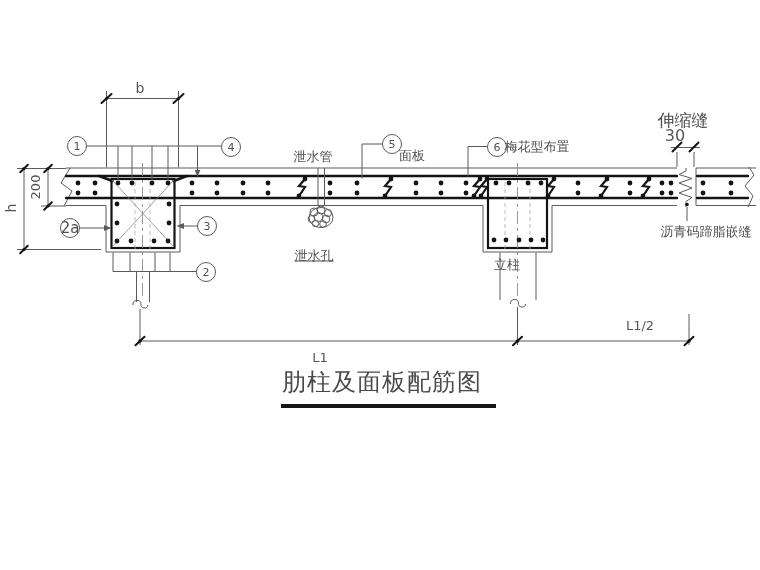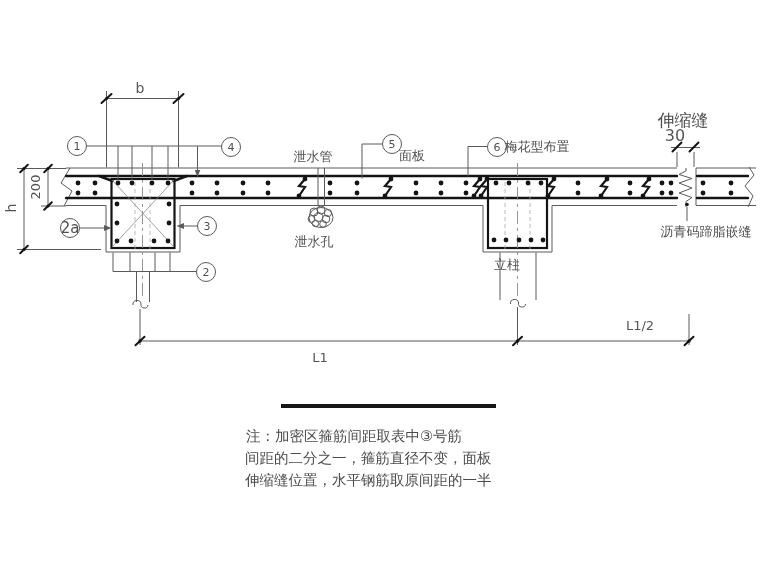--- a/index.html
+++ b/index.html
@@ -269,27 +269,25 @@
   <div class="lbl num" style="left:231px;top:147px;">4</div>
   <div class="lbl numsm" style="left:70px;top:228px;">2a</div>
   <div class="lbl num" style="left:207px;top:226px;">3</div>
   <div class="lbl num" style="left:206px;top:272px;">2</div>
   <div class="lbl num" style="left:392px;top:144px;">5</div>
   <div class="lbl num" style="left:497px;top:147px;">6</div>
 
   <div class="lbl" style="left:313px;top:156px;">泄水管</div>
   <div class="lbl" style="left:412px;top:155px;">面板</div>
   <div class="lbl" style="left:537px;top:146px;text-align:center;">梅花型布置</div>
-  <div class="lbl" style="left:314px;top:241px;">泄水孔</div>
+  <div class="lbl" style="left:314px;top:255px;text-decoration:underline;">泄水孔</div>
   <div class="lbl" style="left:507px;top:264px;">立柱</div>
   <div class="lbl" style="left:683px;top:120px;font-size:17px;">伸缩缝</div>
   <div class="lbl dim" style="left:675px;top:136px;font-size:16px;">30</div>
   <div class="lbl" style="left:692px;top:231px;margin-left:14px;">沥青码蹄脂嵌缝</div>
 
   <div class="lbl dim" style="left:320px;top:329px;margin-top:28px;">L1</div>
   <div class="lbl dim" style="left:601px;top:325px;margin-left:39px;">L1/2</div>
 
+  <div class="lbl title" style="left:382px;top:382px;">肋柱及面板配筋图</div>
   <div id="underline" style="left:281px;top:404px;width:215px;height:4px;"></div>
 
-  <div class="noteline" style="left:246px;top:429px;">注：加密区箍筋间距取表中③号筋</div>
-  <div class="noteline" style="left:245px;top:451px;">间距的二分之一，箍筋直径不变，面板</div>
-  <div class="noteline" style="left:245px;top:473px;">伸缩缝位置，水平钢筋取原间距的一半</div>
 </div>
 
 </body></html>

